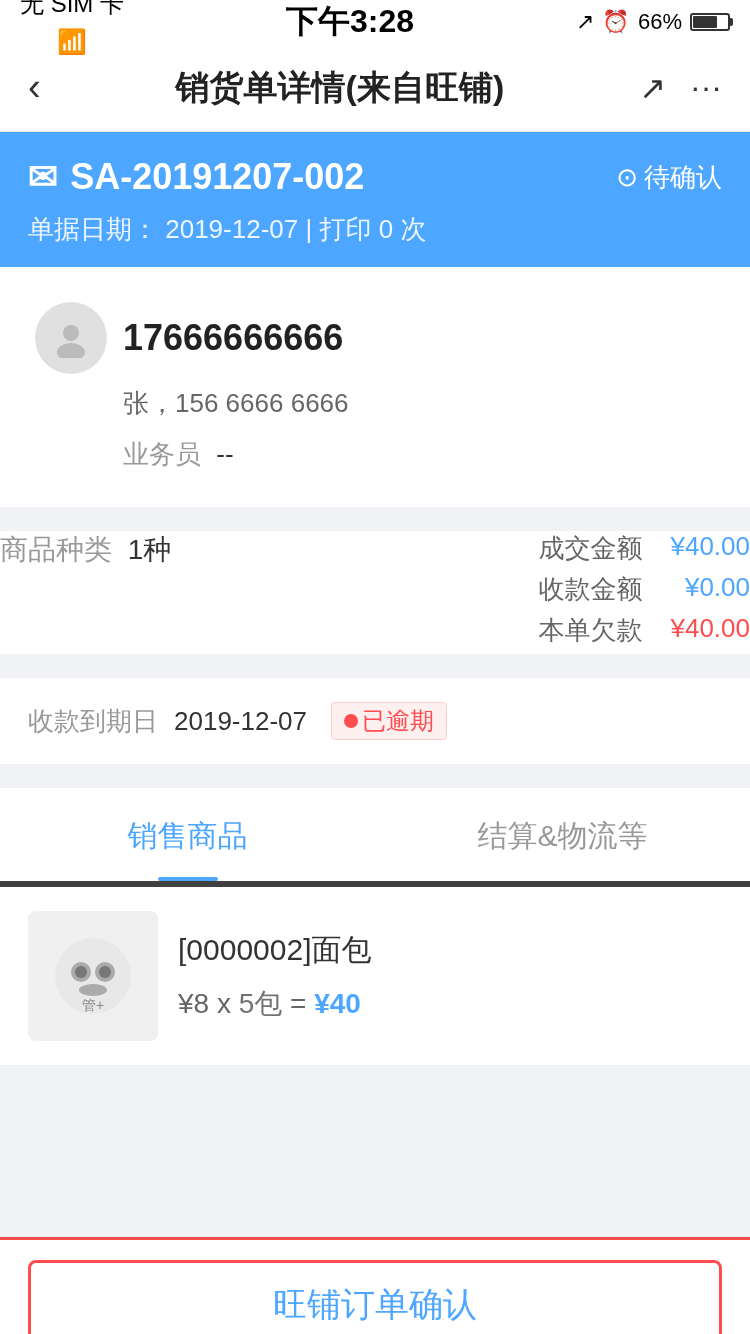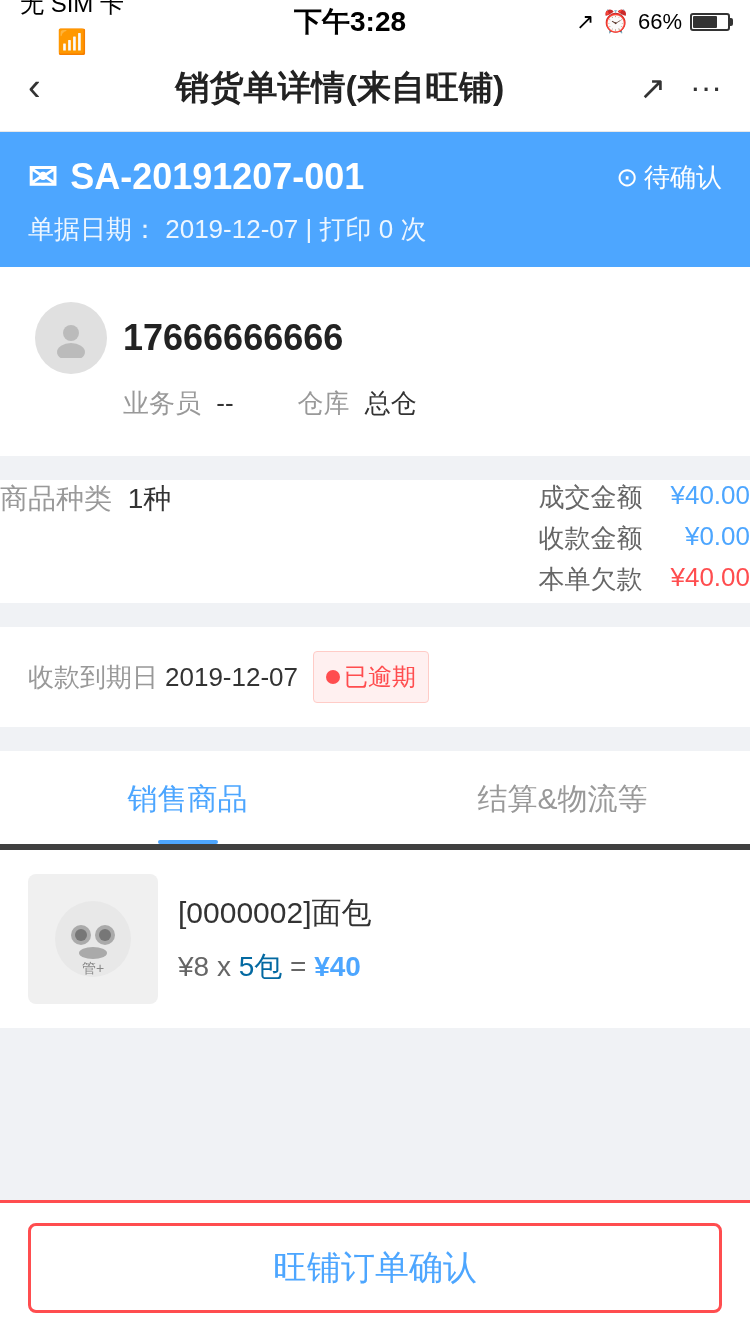--- a/index.html
+++ b/index.html
@@ -18,21 +18,21 @@
       background: #fff;
       height: 44px;
       display: flex;
       align-items: center;
       justify-content: space-between;
       padding: 0 20px;
       font-size: 24px;
       font-weight: 500;
     }
     .status-bar-left { display: flex; align-items: center; gap: 8px; flex-direction: column; }
-    .status-bar-center { font-size: 28px; font-weight: 600; }
+    .status-bar-center { font-size: 32px; font-weight: 600; }
     .status-bar-right { display: flex; align-items: center; gap: 8px; font-size: 22px; }
     .wifi-icon { font-size: 24px; }
     .battery-bar {
       display: inline-block;
       width: 40px; height: 18px;
       border: 2px solid #333;
       border-radius: 3px;
       position: relative;
       vertical-align: middle;
     }
@@ -154,32 +154,32 @@
     .amount-blue { color: #4da6ff; }
     .amount-red { color: #ff4d4f; }
 
     
     .due-section {
       background: #fff;
       padding: 24px 28px;
       margin-bottom: 12px;
       display: flex;
       align-items: center;
-      gap: 3px;
+      gap: 12px;
       font-size: 26px;
       color: #666;
     }
     .due-label { color: #999; margin-right: 4px; }
     .due-date { color: #333; margin-right: 12px; }
     .overdue-badge {
       background: #fff0f0;
       color: #ff4d4f;
       border: 1px solid #ffccc7;
       border-radius: 4px;
-      padding: 9px 12px;
+      padding: 2px 12px;
       font-size: 24px;
       display: flex;
       align-items: center;
       gap: 4px;
     }
     .overdue-dot {
       width: 14px; height: 14px;
       background: #ff4d4f;
       border-radius: 50%;
       display: inline-block;
@@ -233,21 +233,21 @@
       display: flex;
       align-items: center;
       justify-content: center;
       flex-shrink: 0;
       overflow: hidden;
     }
     .product-thumb svg { width: 80px; height: 80px; }
     .product-info { flex: 1; }
     .product-name { font-size: 30px; color: #333; font-weight: 500; margin-bottom: 14px; }
     .product-price-row { font-size: 28px; color: #666; }
-    .price-highlight { color: #0369a1; }
+    .price-highlight { color: #737373; }
     .price-total { color: #4da6ff; font-weight: 600; }
 
     
     .bottom-spacer {
       flex: 1;
       background: #f0f2f5;
       min-height: 160px;
     }
 
     
@@ -301,21 +301,21 @@
   <div class="nav-actions">
     <span class="nav-icon">↗</span>
     <span class="nav-icon">···</span>
   </div>
 </div>
 
 <div class="order-header">
   <div class="order-id-row">
     <div class="order-id">
       <span>✉</span>
-      <span>SA-20191207-001</span>
+      <span>SA-20191207-002</span>
     </div>
     <div class="order-status">
       <span>⊙</span>
       <span>待确认</span>
     </div>
   </div>
   <div class="order-meta">
     <span>单据日期：</span>
     <span>2019-12-07</span>
     <span> | </span>
@@ -328,28 +328,25 @@
 <div class="customer-section">
   <div class="customer-row">
     <div class="avatar">
       <svg viewBox="0 0 40 40" width="40" height="40">
         <circle cx="20" cy="15" r="8" fill="#bbb"></circle>
         <ellipse cx="20" cy="34" rx="14" ry="9" fill="#bbb"></ellipse>
       </svg>
     </div>
     <span class="customer-name">17666666666</span>
   </div>
+  <div class="customer-detail">张，156 6666 6666</div>
   <div class="customer-info-row">
     <span class="info-item">
       <span class="info-label">业务员</span>
       <span class="info-value">--</span>
-    </span>
-    <span class="info-item">
-      <span class="info-label">仓库</span>
-      <span class="info-value">总仓</span>
     </span>
   </div>
 </div>
 
 <div class="section-divider"></div>
 
 <div class="summary-section">
   <div class="summary-grid">
     <div class="summary-left">
       <div class="item">

